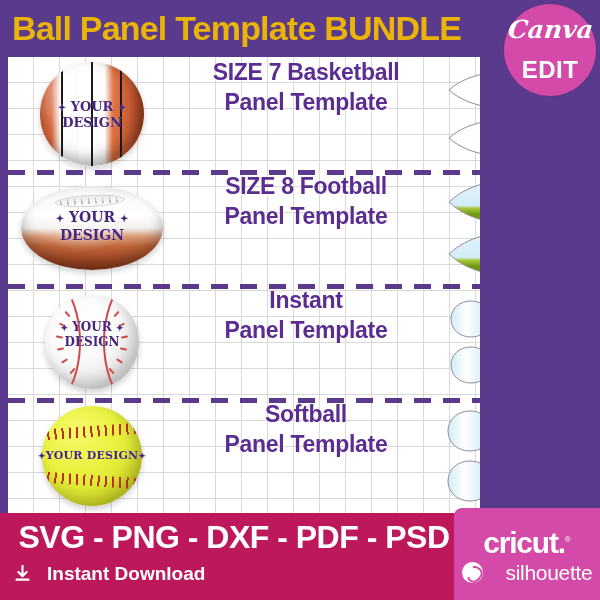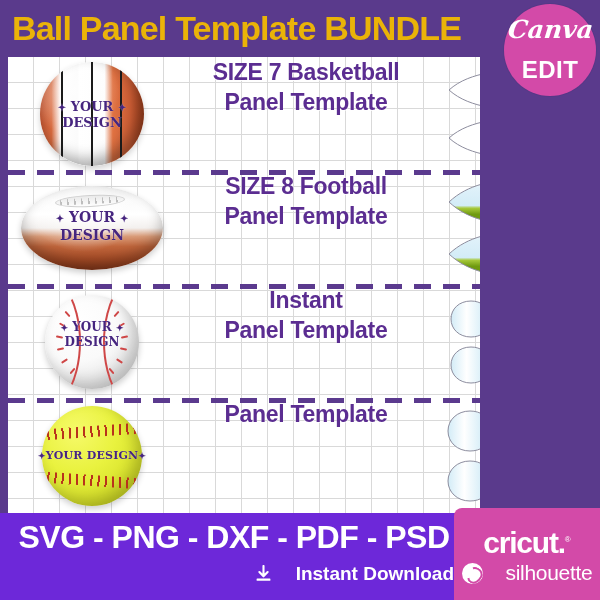--- a/index.html
+++ b/index.html
@@ -297,43 +297,43 @@
     align-items: center;
     justify-content: center;
     gap: 6px;
   }
 
   
   #footer {
     position: absolute;
     left: 0; bottom: 0;
     width: 600px; height: 87px;
-    background: #6d28d9;
+    background: #be185d;
     z-index: 30;
   }
   #formats {
     position: absolute;
     left: 14px; top: 6px;
     width: 440px;
     text-align: center;
     color: #ffffff;
     font-family: "Liberation Sans", sans-serif;
     font-weight: 900;
     font-size: 32px;
     letter-spacing: -0.5px;
     white-space: nowrap;
   }
   #download-row {
     position: absolute;
     left: 14px; top: 50px;
     width: 440px;
     display: flex;
     align-items: center;
-    justify-content: flex-end;
-    gap: 24px;
+    justify-content: flex-start;
+    gap: 16px;
   }
   #download-label {
     color: #ffffff;
     font-family: "Liberation Sans", sans-serif;
     font-weight: 700;
     font-size: 19px;
     white-space: nowrap;
   }
   #brand-panel {
     position: absolute;
@@ -357,21 +357,21 @@
     position: relative;
   }
   #cricut-reg {
     font-size: 8px;
     vertical-align: super;
     font-weight: 400;
     letter-spacing: 0;
   }
   #silhouette-row {
     display: flex;
-    align-items: flex-end;
+    align-items: flex-start;
     gap: 23px;
   }
   #silhouette-mark {
     width: 21px; height: 21px;
     border-radius: 50%;
     background: #ffffff;
     position: relative;
   }
   #silhouette-mark::before {
     content: "";
@@ -549,20 +549,21 @@
             <div class="sb-seam sb-seam-top"></div>
             <div class="sb-seam sb-seam-bot"></div>
           </div>
           <div class="design-text" style="font-size:11px; line-height:13px; letter-spacing:0.2px;">
             <div><span style="font-size:9px;">✦</span><span>YOUR DESIGN</span><span style="font-size:9px;">✦</span></div>
           </div>
         </div>
       </div>
 
       <div class="label-cell">
+        <div class="label-l1">Softball</div>
         <div class="label-l2">Panel Template</div>
       </div>
 
       <div class="tpl-cell">
         <svg width="140" height="44" viewBox="0 0 140 44">
           <defs>
             <linearGradient id="g-pn2" x1="0" y1="0" x2="1" y2="0">
               <stop offset="0%" stop-color="#d3ecf7"></stop>
               <stop offset="12%" stop-color="#ffffff"></stop>
               <stop offset="26%" stop-color="#d3ecf7"></stop>

